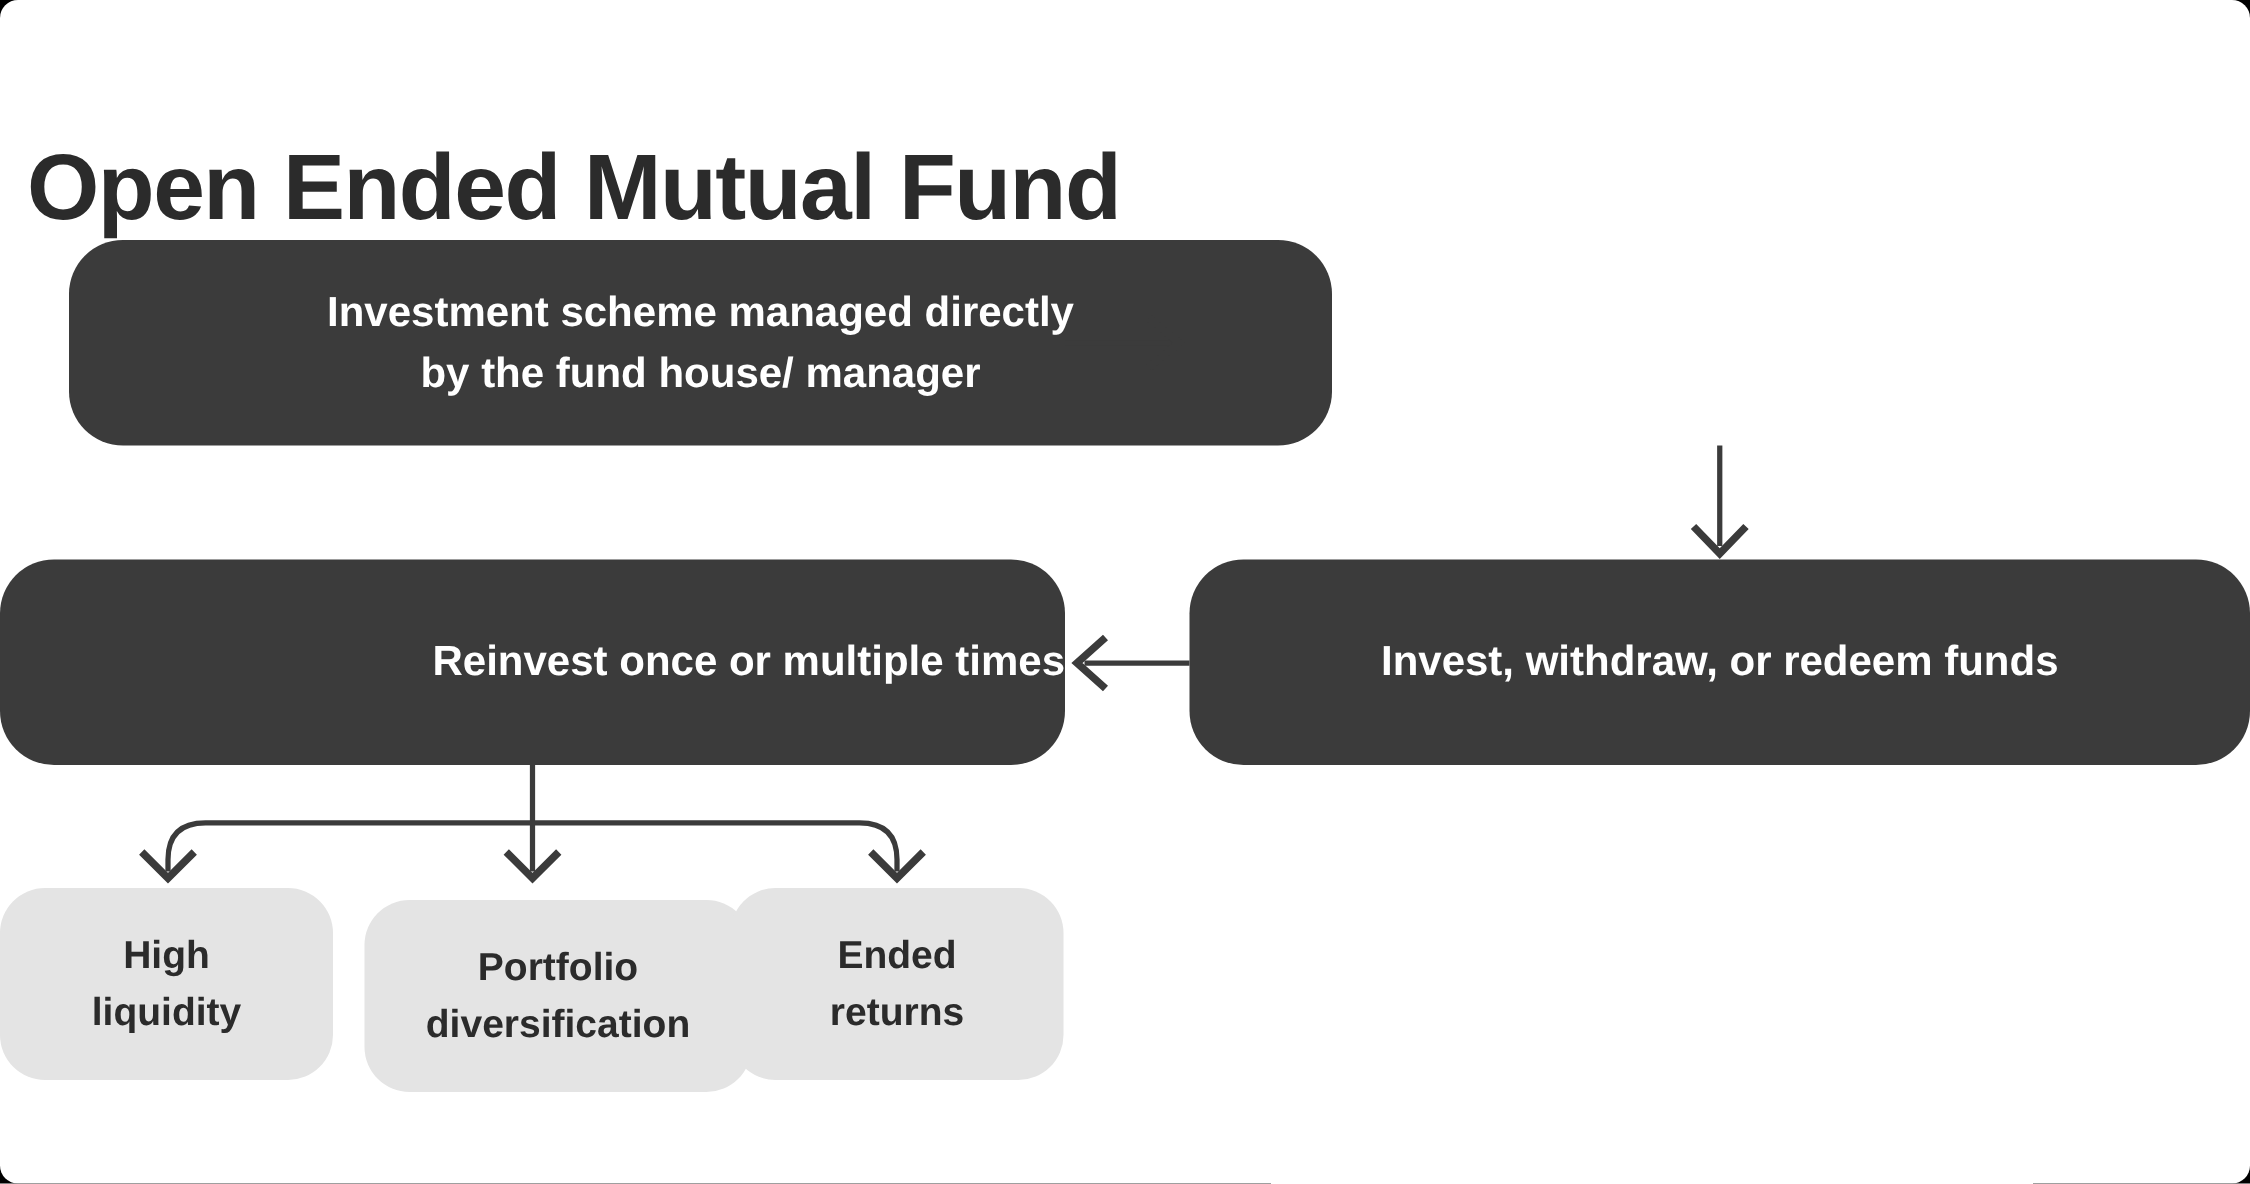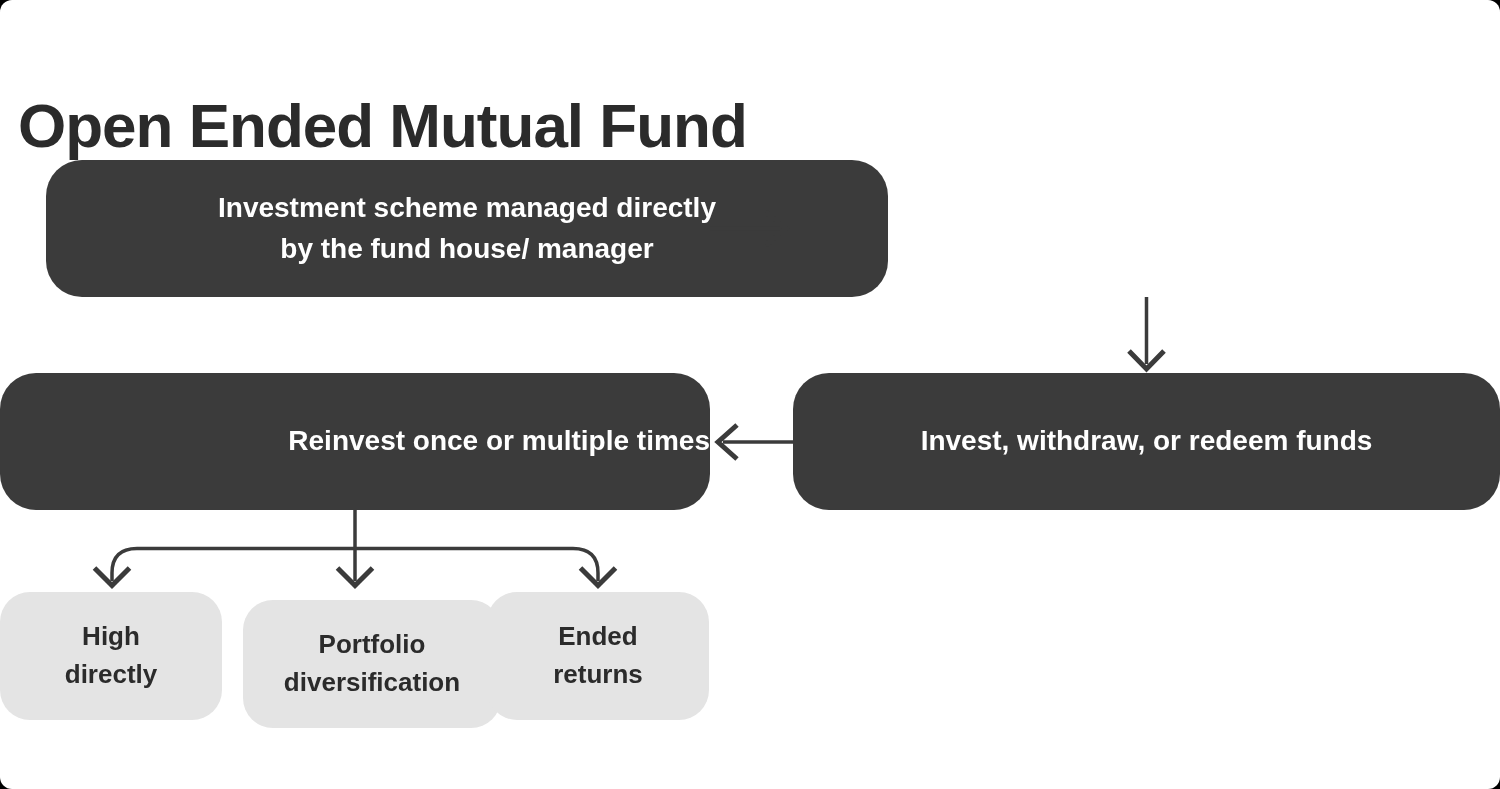--- a/index.html
+++ b/index.html
@@ -84,21 +84,21 @@
   <div class="node node--dark" id="node-reinvest">
     <span class="node-label">Reinvest once or multiple times</span>
   </div>
 
   <div class="node node--dark" id="node-actions">
     <span class="node-label">Invest, withdraw, or redeem funds</span>
   </div>
 
   <div class="node node--light" id="node-liquidity">
     <span class="node-label">High
-directly</span>
+liquidity</span>
   </div>
 
   <div class="node node--light" id="node-diversification">
     <span class="node-label">Portfolio
 diversification</span>
   </div>
 
   <div class="node node--light" id="node-returns">
     <span class="node-label">Ended
 returns</span>

